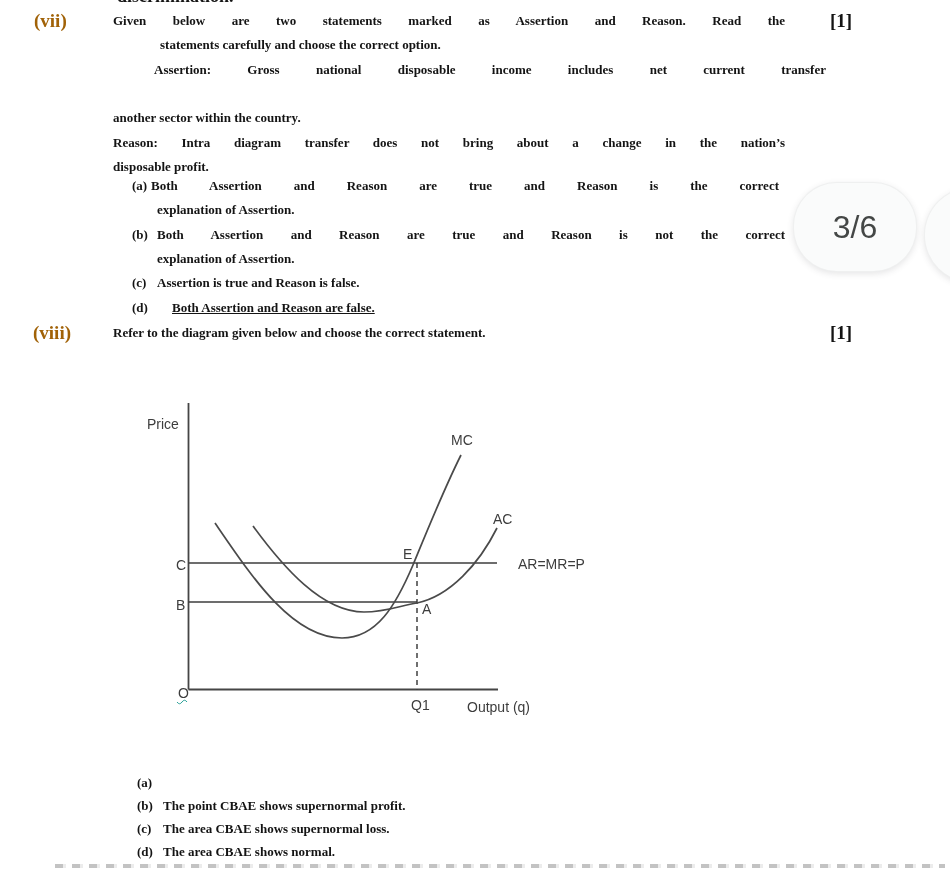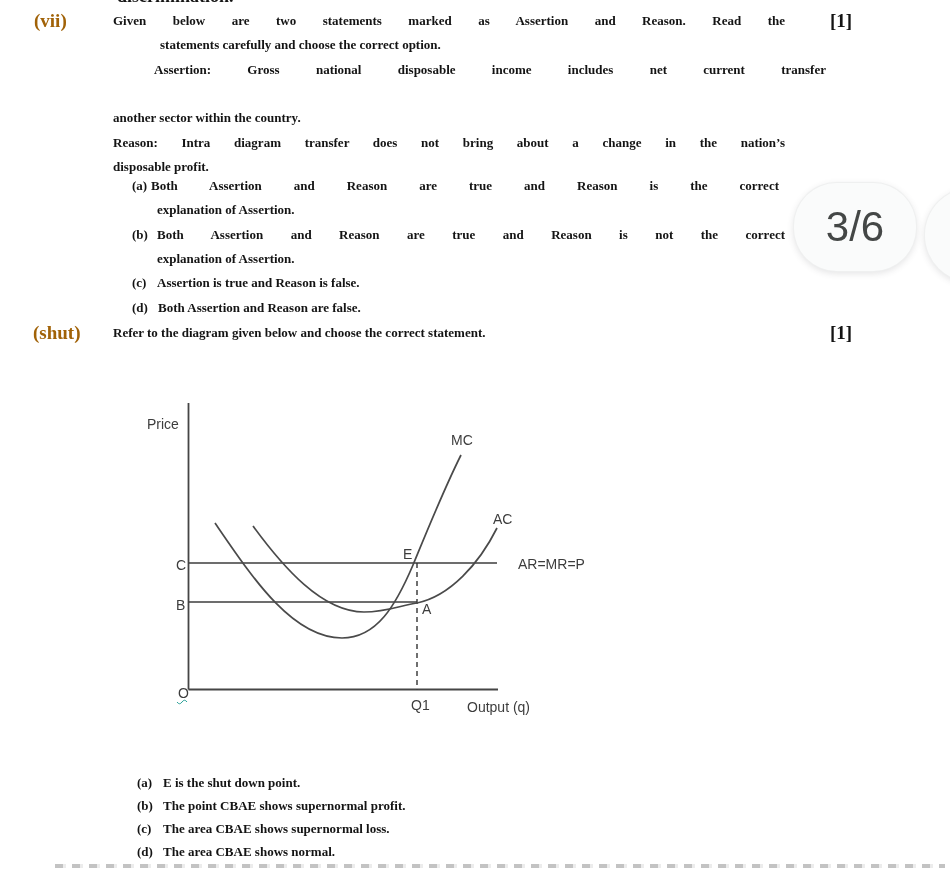--- a/index.html
+++ b/index.html
@@ -10,21 +10,21 @@
   .just{white-space:normal;text-align:justify;text-align-last:justify;}
   .marks{position:absolute;font-weight:bold;font-size:19px;line-height:24px;color:#141414;}
   .qnum{position:absolute;font-weight:bold;font-size:19px;line-height:24px;color:#a16207;}
   .clip-top{position:absolute;left:117px;top:0;width:120px;height:9px;overflow:hidden;}
   .clip-top span{position:absolute;left:0;top:-14px;font-weight:bold;font-size:18px;color:#141414;white-space:nowrap;}
   .clip-bottom{position:absolute;left:55px;top:864px;width:890px;height:4px;
        background:repeating-linear-gradient(90deg, rgba(105,105,105,0.40) 0 8px, rgba(150,150,150,0.18) 8px 11px, transparent 11px 17px);}
   .pill{position:absolute;left:793px;top:182px;width:122px;height:88px;border-radius:44px;
        background:#fafbfb;border:1px solid rgba(0,0,0,0.045);
        box-shadow:0 2px 6px rgba(60,64,67,0.13);display:flex;align-items:center;justify-content:center;
-       font-family:"Liberation Sans","DejaVu Sans",sans-serif;font-size:42px;color:#444746;text-align:center;}
+       font-family:"Liberation Sans","DejaVu Sans",sans-serif;font-size:32px;color:#444746;text-align:center;}
   .fab{position:absolute;left:924px;top:187px;width:94px;height:94px;border-radius:50%;
        background:#fafbfb;border:1px solid rgba(0,0,0,0.045);
        box-shadow:0 2px 6px rgba(60,64,67,0.13);}
   .diagram{position:absolute;left:140px;top:393px;width:480px;height:337px;}
   .dlabel{font-family:"Liberation Sans","DejaVu Sans",sans-serif;font-size:14px;fill:#3d3d3d;}
 </style>
 </head>
 <body>
 
 <div id="page">
@@ -48,23 +48,23 @@
   <div class="ln" style="left:157px;top:198px;">explanation of Assertion.</div>
 
   <div class="ln" style="left:132px;top:223px;">(b)</div>
   <div class="ln just" style="left:157px;top:223px;width:628px;">Both Assertion and Reason are true and Reason is not the correct</div>
   <div class="ln" style="left:157px;top:247px;">explanation of Assertion.</div>
 
   <div class="ln" style="left:132px;top:271px;">(c)</div>
   <div class="ln" style="left:157px;top:271px;">Assertion is true and Reason is false.</div>
 
   <div class="ln" style="left:132px;top:296px;">(d)</div>
-  <div class="ln" style="left:158px;top:296px;">Both Assertion and Reason are false.</div>
+  <div class="ln" style="left:172px;top:296px;text-decoration:underline;">Both Assertion and Reason are false.</div>
 
-  <div class="qnum" style="left:33px;top:321px;">(shut)</div>
+  <div class="qnum" style="left:33px;top:321px;">(viii)</div>
   <div class="ln" style="left:113px;top:321px;text-align:right;">Refer to the diagram given below and choose the correct statement.</div>
   <div class="marks" style="left:830px;top:321px;">[1]</div>
 
   <svg class="diagram" viewBox="0 0 480 337">
 
     <line x1="48.5" y1="10" x2="48.5" y2="296.5" stroke="#454545" stroke-width="1.8"></line>
     <line x1="48.5" y1="296.5" x2="358" y2="296.5" stroke="#454545" stroke-width="1.8"></line>
 
     <line x1="48.5" y1="170" x2="357" y2="170" stroke="#3c3c3c" stroke-width="1.3"></line>
     <line x1="48.5" y1="209" x2="277" y2="209" stroke="#3c3c3c" stroke-width="1.3"></line>
@@ -84,21 +84,20 @@
     <text class="dlabel" x="36" y="177">C</text>
     <text class="dlabel" x="36" y="217">B</text>
     <text class="dlabel" x="38" y="305">O</text>
     <text class="dlabel" x="271" y="317">Q1</text>
     <text class="dlabel" x="327" y="319">Output (q)</text>
 
     <path d="M 37,309 q 2.5,3.5 5,0 q 2.5,-3.5 5,0" fill="none" stroke="#2aa198" stroke-width="1"></path>
   </svg>
 
   <div class="ln" style="left:137px;top:771px;">(a)</div>
-  <div class="ln" style="left:163px;top:771px;">E is the shut down point.</div>
 
   <div class="ln" style="left:137px;top:794px;">(b)</div>
   <div class="ln" style="left:163px;top:794px;">The point CBAE shows supernormal profit.</div>
 
   <div class="ln" style="left:137px;top:817px;">(c)</div>
   <div class="ln" style="left:163px;top:817px;">The area CBAE shows supernormal loss.</div>
 
   <div class="ln" style="left:137px;top:840px;">(d)</div>
   <div class="ln" style="left:163px;top:840px;text-align:right;">The area CBAE shows normal.</div>
 

